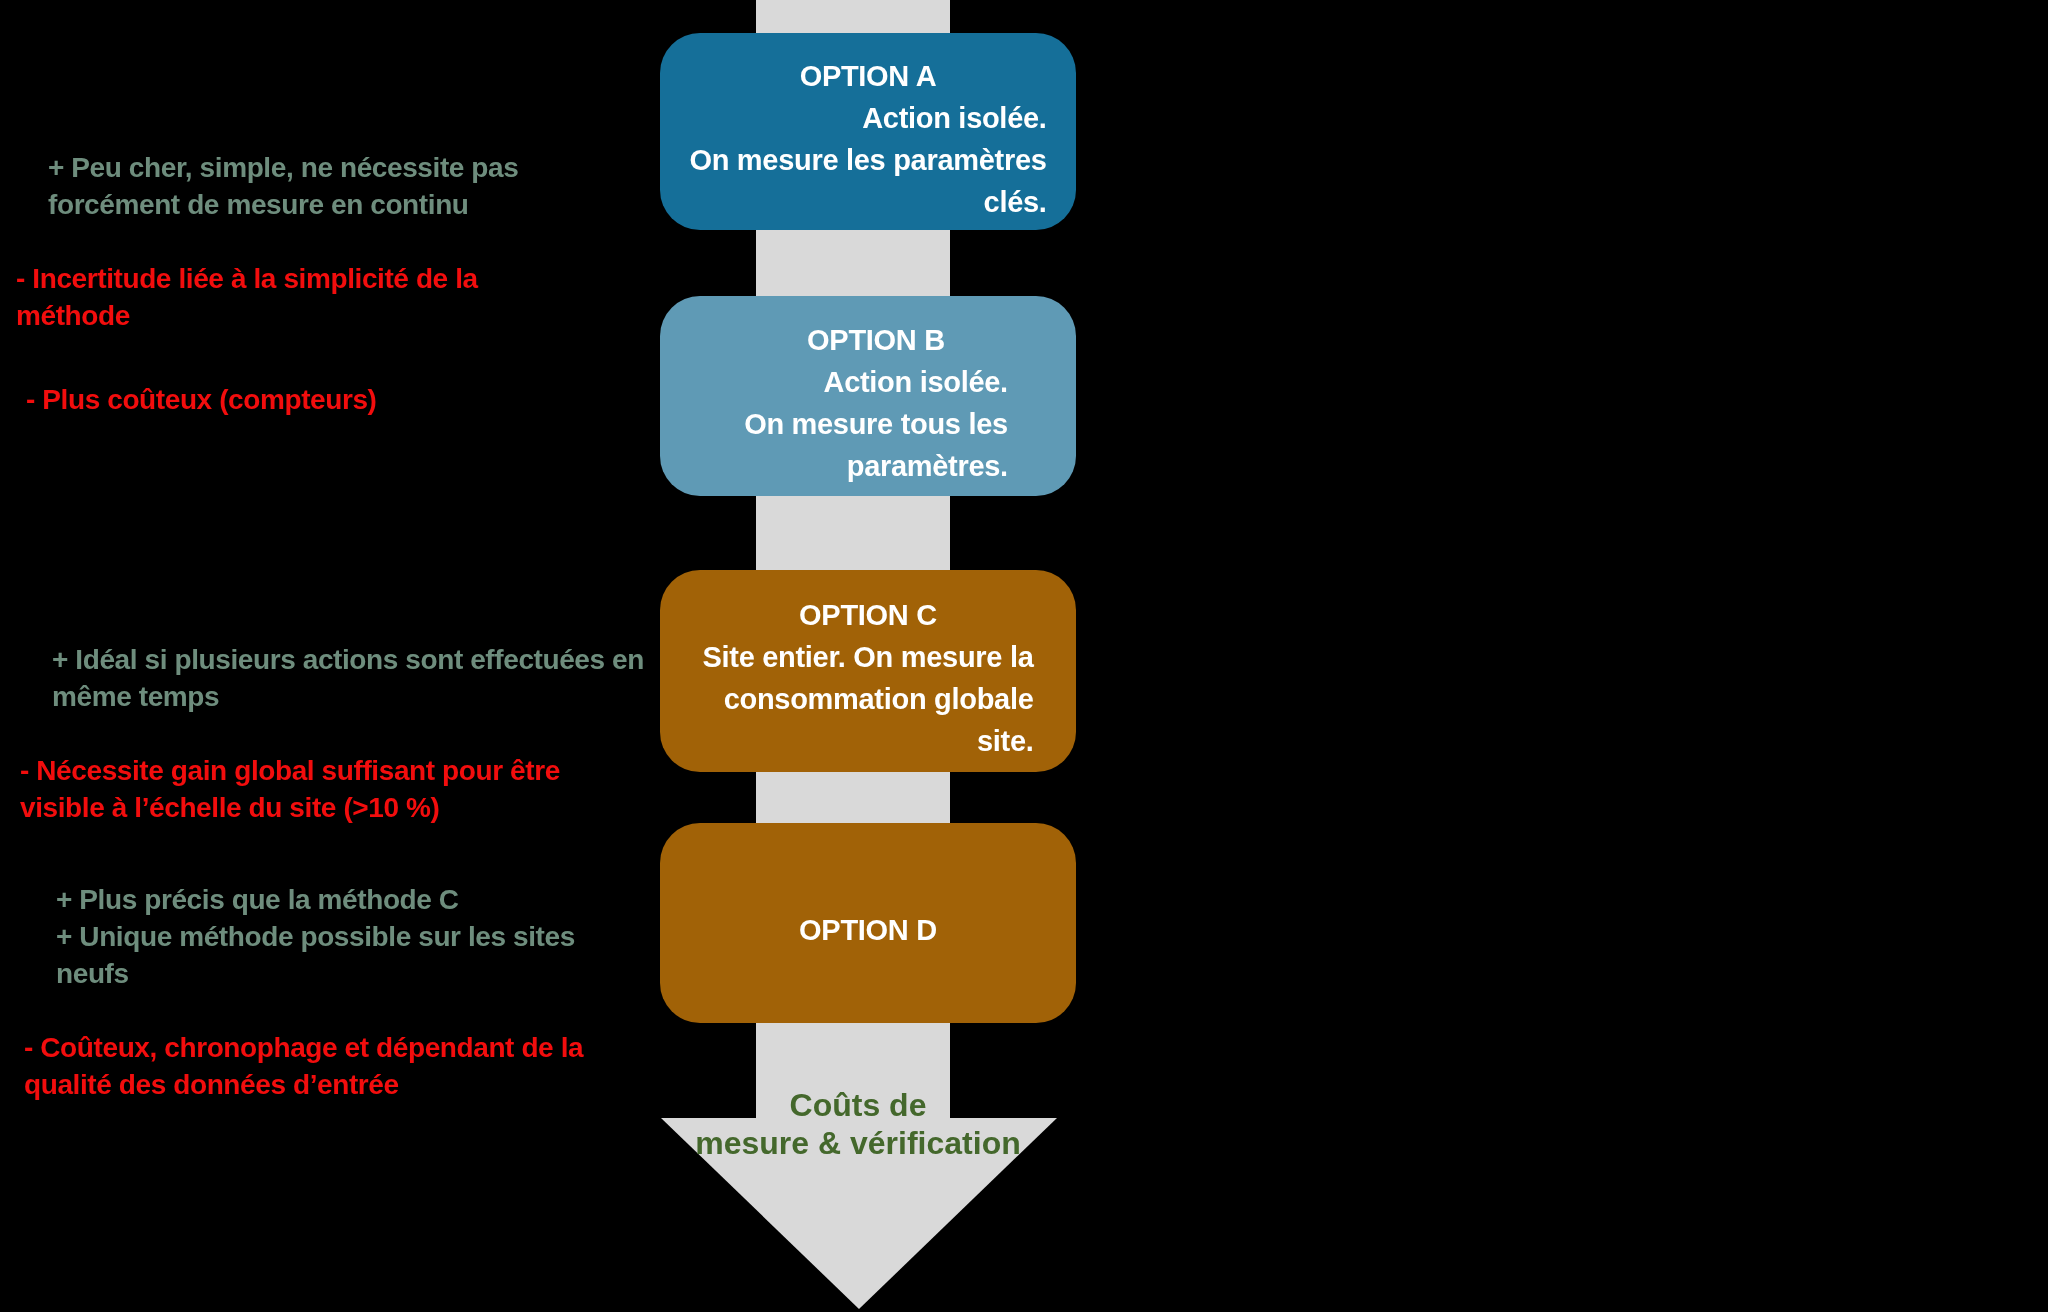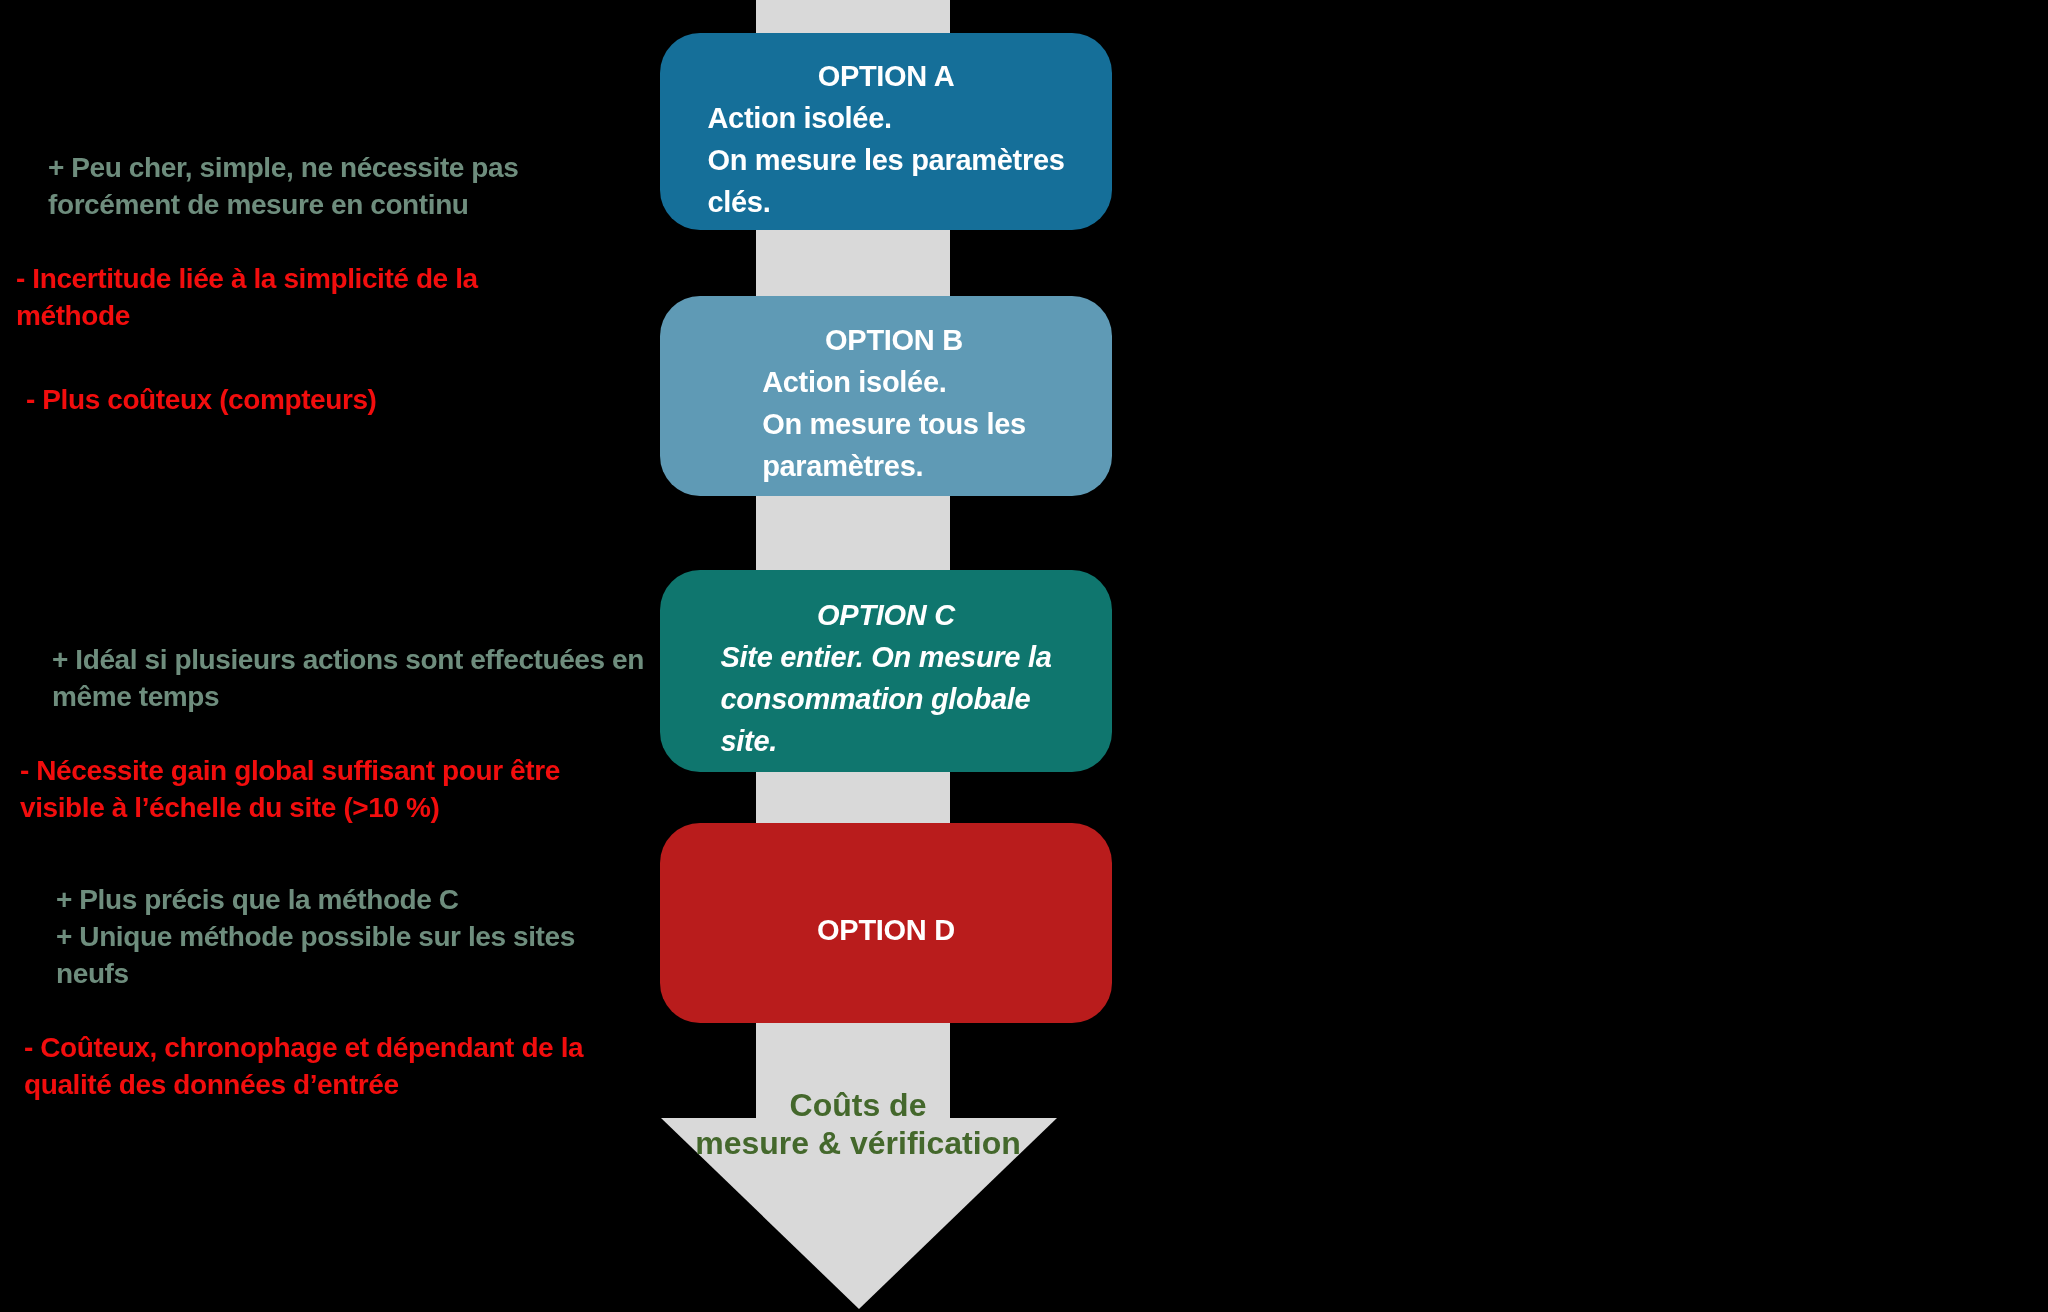--- a/index.html
+++ b/index.html
@@ -36,29 +36,29 @@
     font-weight: bold;
     font-size: 32px;
     line-height: 38px;
     white-space: pre-line;
     z-index: 5;
   }
   
   .option-box {
     position: absolute;
     left: 660px;
-    width: 452px;
+    width: 416px;
     border-radius: 40px;
     box-sizing: border-box;
     padding: 14px 8px 0 8px;
     display: flex;
     flex-direction: column;
     align-items: center;
     justify-content: center;
-    text-align: left;
+    text-align: right;
     color: #FFFFFF;
     font-weight: bold;
     font-size: 29px;
     line-height: 42px;
     letter-spacing: -0.3px;
     white-space: pre-line;
     z-index: 2;
   }
   #box-a { top: 33px;  height: 197px; }
   #box-b { top: 296px; height: 200px; padding-left: 24px; }
@@ -118,26 +118,26 @@
     <div>Action isolée.
 On mesure les paramètres
 clés.</div>
   </div>
   <div class="option-box" id="box-b" style="background: rgb(95, 154, 181);">
     <div>OPTION B</div>
     <div>Action isolée.
 On mesure tous les
 paramètres.</div>
   </div>
-  <div class="option-box" id="box-c" style="background: #0f766e; font-style: italic;">
+  <div class="option-box" id="box-c" style="background: #a16207;">
     <div>OPTION C</div>
     <div>Site entier. On mesure la
 consommation globale
 site.</div>
   </div>
-  <div class="option-box" id="box-d" style="background: #b91c1c;">
+  <div class="option-box" id="box-d" style="background: #a16207;">
     <div>OPTION D</div>
   </div>
 
   <div class="arrow-label">Coûts de
 mesure &amp; vérification</div>
 
 </div>
 
 </body></html>

